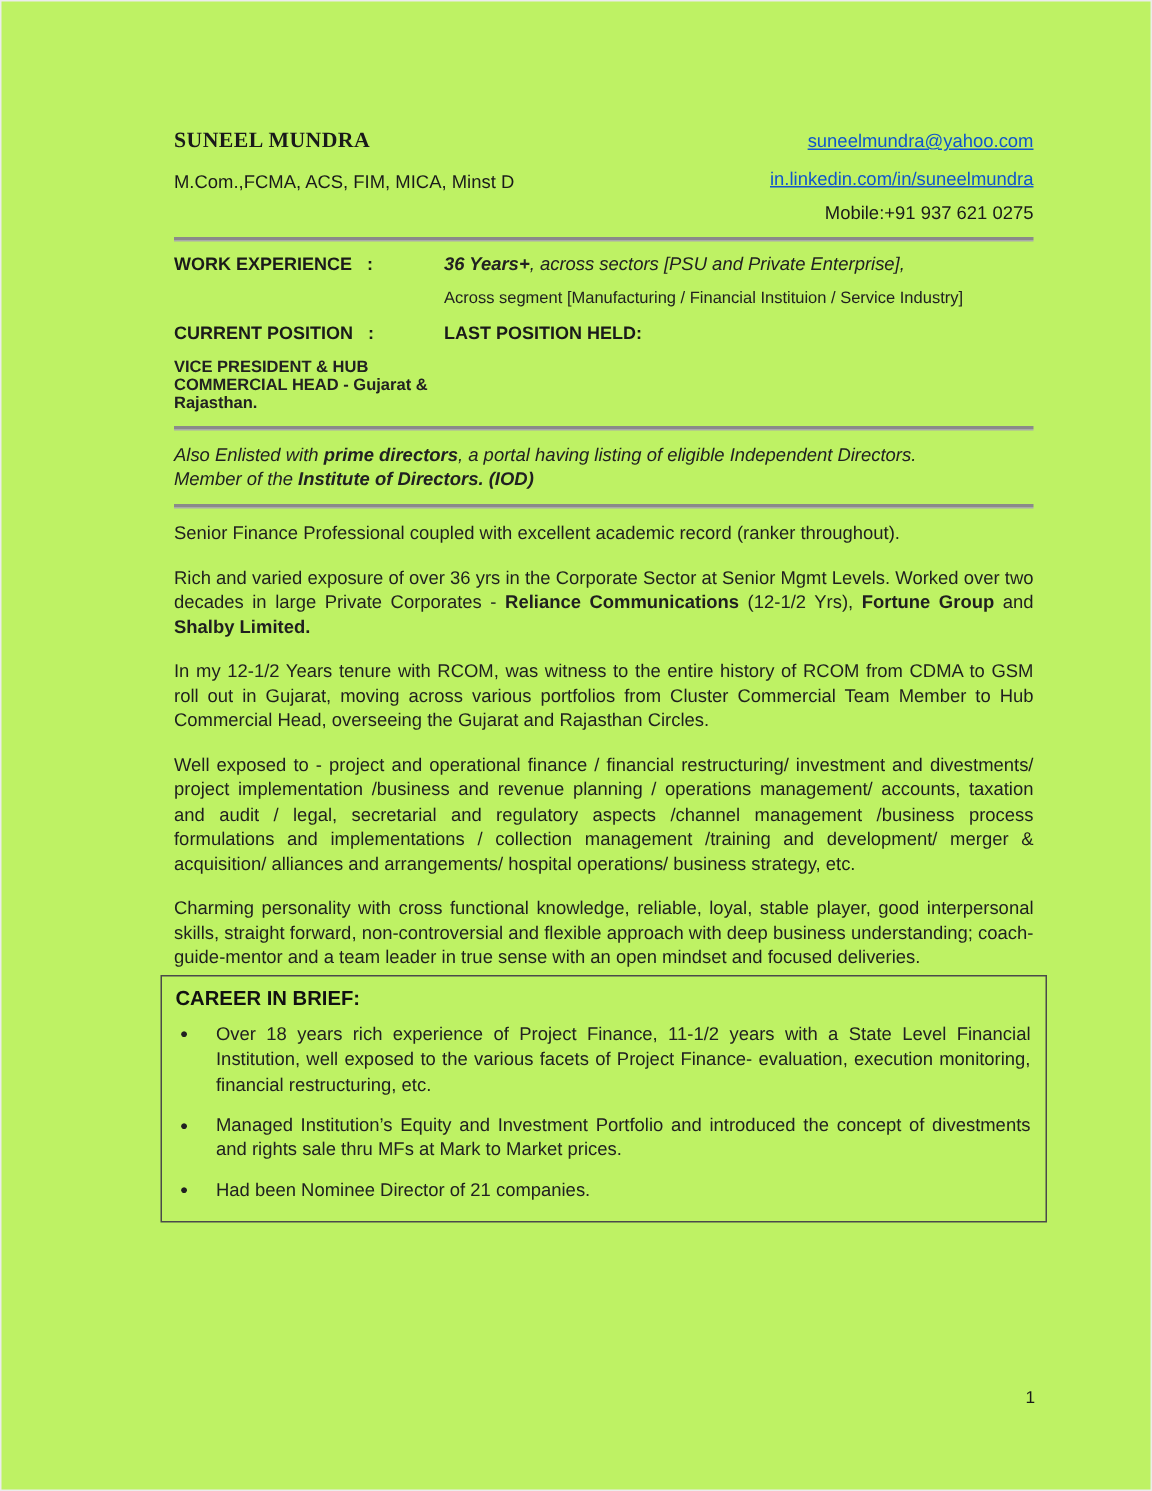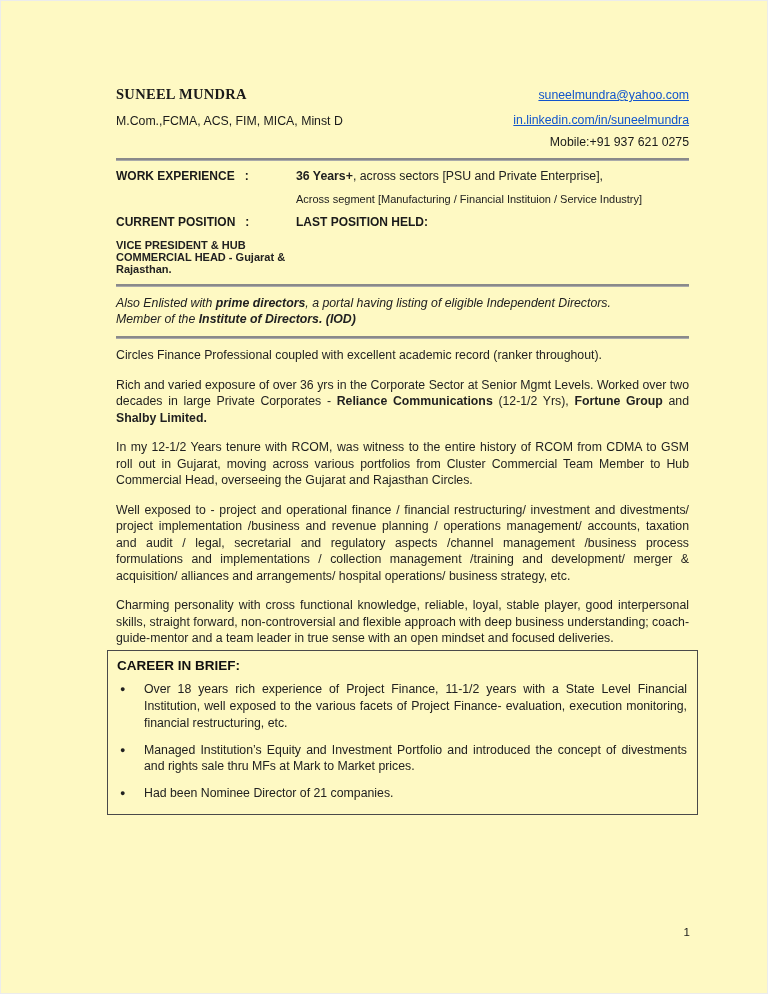--- a/index.html
+++ b/index.html
@@ -8,35 +8,35 @@
     width: 768px; height: 994px;
     font-family: "Liberation Sans", sans-serif;
     color: #212121;
     position: relative;
   }
   .page {
     position: absolute; inset: 0;
     border: 1px solid #ececec;
     padding: 84px 78px 0 115px;
     overflow: hidden;
-    background: #fef9c3;
+    background: #bef264;
   }
   
   .header-grid { display: grid; grid-template-columns: 1fr auto; row-gap: 7px; align-items: end; }
   .name { font-family: "Liberation Serif", serif; font-weight: bold; font-size: 14.5px; letter-spacing: .3px; color: #1a1a1a; }
   .quals { font-size: 12.3px; color: #1a1a1a; }
   .right { text-align: right; }
   .link { color: #1155cc; text-decoration: underline; font-size: 12.3px; cursor: pointer; }
   .mobile { font-size: 12.3px; color: #1a1a1a; }
   
   .divider { height: 2px; border-top: 2px solid #8a8a8a; border-bottom: 1px solid #aaaaaa; margin: 9px 0 8px; }
   
   .exp { display: grid; grid-template-columns: 180px 1fr; row-gap: 10px; margin: 5px 0 2px; }
   .exp-label { font-weight: bold; font-size: 12px; white-space: pre; color: #1a1a1a; }
-  .exp-val { font-size: 12.3px; }
+  .exp-val { font-size: 12.3px; font-style: italic; }
   .exp-val-sm { font-size: 11px; }
   .exp-val-caps { font-size: 11px; font-weight: bold; }
   .bold { font-weight: bold; }
   
   .enlist { font-style: italic; font-size: 12.3px; line-height: 1.32; text-align: justify; }
   .enlist p { margin: 0; }
   
   .para { font-size: 12.3px; line-height: 1.34; text-align: justify; margin-top: 13px; color: #1f1f1f; }
   .para.first { margin-top: 7px; }
   
@@ -84,21 +84,21 @@
 
   <div class="divider"></div>
 
   <div class="enlist">
     <p><span>Also Enlisted with </span><span class="bold">prime directors</span><span>, a portal having listing of eligible Independent Directors.</span></p>
     <p><span>Member of the </span><span class="bold">Institute of Directors. (IOD</span><span class="bold">)</span></p>
   </div>
 
   <div class="divider"></div>
 
-  <p class="para first">Circles Finance Professional coupled with excellent academic record (ranker throughout).</p>
+  <p class="para first">Senior Finance Professional coupled with excellent academic record (ranker throughout).</p>
 
   <p class="para"><span>Rich and varied exposure of over 36 yrs in the Corporate Sector at Senior Mgmt Levels. Worked over two decades in large Private Corporates - </span><span class="bold">Reliance Communications</span><span> (12-1/2 Yrs), </span><span class="bold">Fortune Group</span><span> and </span><span class="bold">Shalby Limited.</span></p>
 
   <p class="para">In my 12-1/2 Years tenure with RCOM, was witness to the entire history of RCOM from CDMA to GSM roll out in Gujarat, moving across various portfolios from Cluster Commercial Team Member to Hub Commercial Head, overseeing the Gujarat and Rajasthan Circles.</p>
   <p class="para">Well exposed to - project and operational finance / financial restructuring/ investment and divestments/ project implementation /business and revenue planning / operations management/ accounts, taxation and audit / legal, secretarial and regulatory aspects /channel management /business process formulations and implementations / collection management /training and development/ merger &amp; acquisition/ alliances and arrangements/ hospital operations/ business strategy, etc.</p>
   <p class="para">Charming personality with cross functional knowledge, reliable, loyal, stable player, good interpersonal skills, straight forward, non-controversial and flexible approach with deep business understanding; coach-guide-mentor and a team leader in true sense with an open mindset and focused deliveries.</p>
 
   <div class="career-box">
     <div class="career-title">CAREER IN BRIEF:</div>
     <ul class="career-list">

